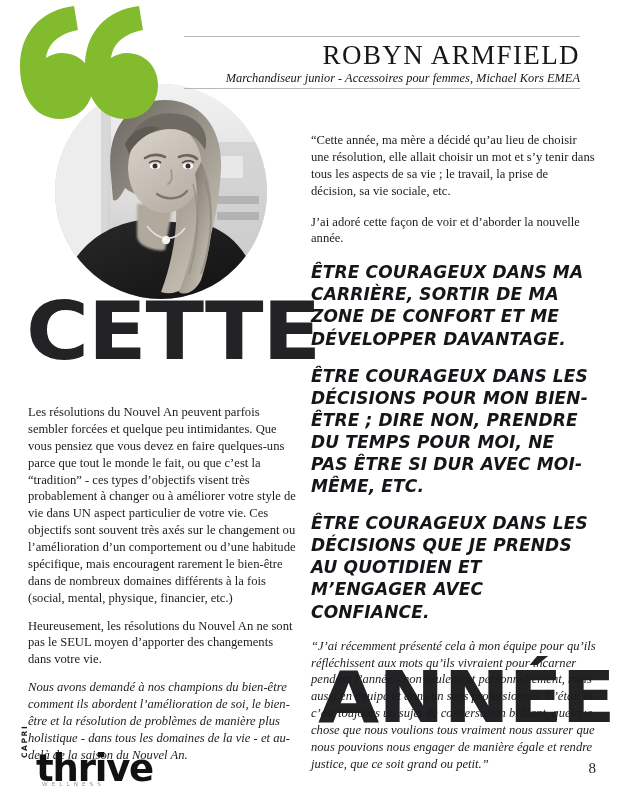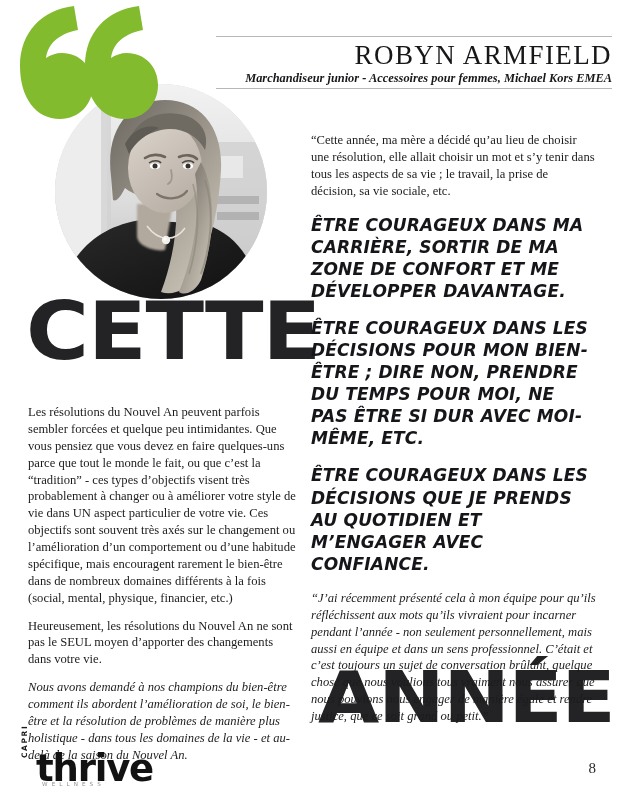--- a/index.html
+++ b/index.html
@@ -16,21 +16,21 @@
   
   .quote-mark{
     position:absolute;left:8px;top:4px;
     width:150px;height:120px;
     z-index:3;
     pointer-events:none;
   }
 
   
   .masthead{
-    position:absolute;left:216px;top:36px;width:396px;
+    position:absolute;left:184px;top:36px;width:396px;
     z-index:4;
   }
   .rule-top{
     height:1px;background:#b7b7b7;width:100%;
     margin:0 0 4px 0;
   }
   .rule-bottom{
     height:1px;background:#b7b7b7;width:100%;
     margin:3px 0 0 0;
   }
@@ -45,21 +45,20 @@
   }
   .person-role{
     font-family:"Liberation Serif",serif;
     font-style:italic;
     font-size:12.4px;
     text-align:right;
     color:#17171a;
     line-height:1.15;
     margin-top:1px;
     white-space:nowrap;
-    font-weight:bold;
   }
 
   
   .portrait{
     position:absolute;left:55px;top:84px;
     width:212px;height:215px;
     border-radius:50%;
     overflow:hidden;
     z-index:2;
     background:#d8d8d8;
@@ -268,20 +267,21 @@
   <div class="display-word word-annee">ANNÉE</div>
 
   <div class="col-left">
     <p class="para">Les résolutions du Nouvel An peuvent parfois sembler forcées et quelque peu intimidantes. Que vous pensiez que vous devez en faire quelques-uns parce que tout le monde le fait, ou que c’est la “tradition” - ces types d’objectifs visent très probablement à changer ou à améliorer votre style de vie dans UN aspect particulier de votre vie. Ces objectifs sont souvent très axés sur le changement ou l’amélioration d’un comportement ou d’une habitude spécifique, mais encouragent rarement le bien-être dans de nombreux domaines différents à la fois (social, mental, physique, financier, etc.)</p>
     <p class="para">Heureusement, les résolutions du Nouvel An ne sont pas le SEUL moyen d’apporter des changements dans votre vie.</p>
     <p class="para">Nous avons demandé à nos champions du bien-être comment ils abordent l’amélioration de soi, le bien-être et la résolution de problèmes de manière plus holistique - dans tous les domaines de la vie - et au-delà de la saison du Nouvel An.</p>
   </div>
 
   <div class="col-right">
     <p class="para">“Cette année, ma mère a décidé qu’au lieu de choisir une résolution, elle allait choisir un mot et s’y tenir dans tous les aspects de sa vie ; le travail, la prise de décision, sa vie sociale, etc.</p>
+    <p class="para">J’ai adoré cette façon de voir et d’aborder la nouvelle année.</p>
 
 
     <p class="pullquote">Être courageux dans ma carrière, sortir de ma zone de confort et me développer davantage.</p>
     <p class="pullquote">Être courageux dans les décisions pour mon bien-être ; dire non, prendre du temps pour moi, ne pas être si dur avec moi-même, etc.</p>
     <p class="pullquote">Être courageux dans les décisions que je prends au quotidien et m’engager avec confiance.</p>
 
     <p class="para">“J’ai récemment présenté cela à mon équipe pour qu’ils réfléchissent aux mots qu’ils vivraient pour incarner pendant l’année - non seulement personnellement, mais aussi en équipe et dans un sens professionnel. C’était et c’est toujours un sujet de conversation brûlant, quelque chose que nous voulions tous vraiment nous assurer que nous pouvions nous engager de manière égale et rendre justice, que ce soit grand ou petit.”</p>
   </div>
 
   <div class="logo">

